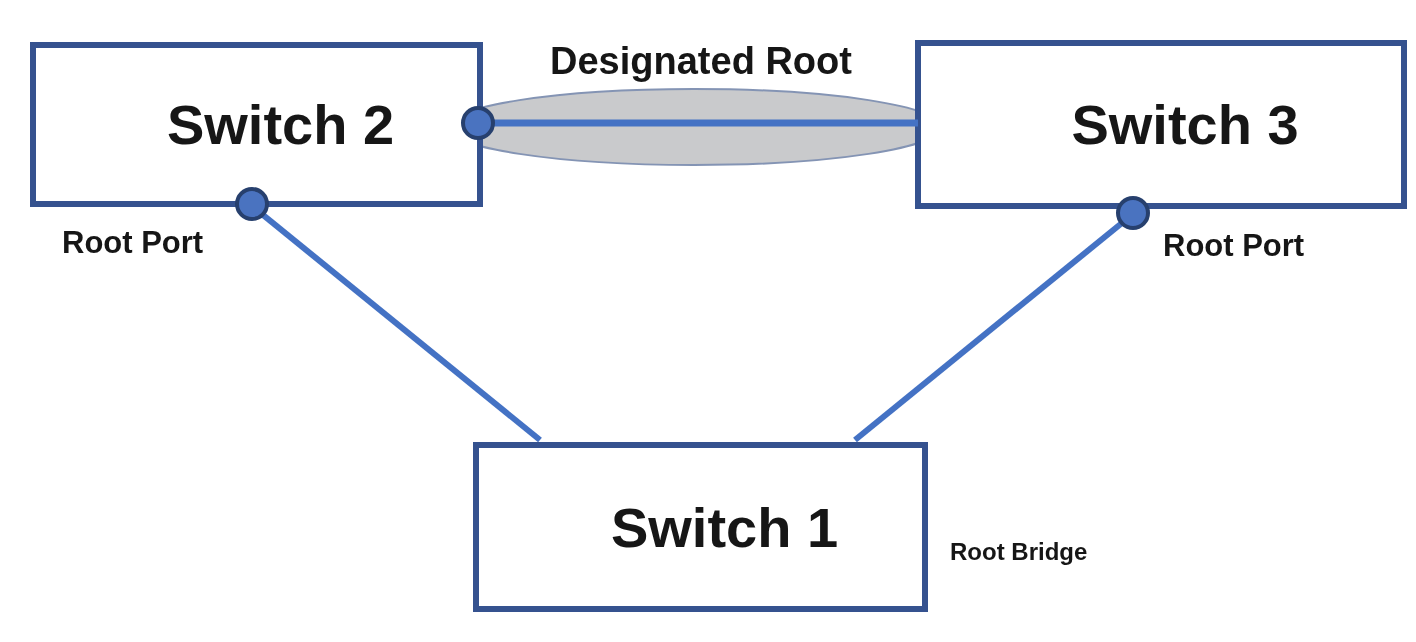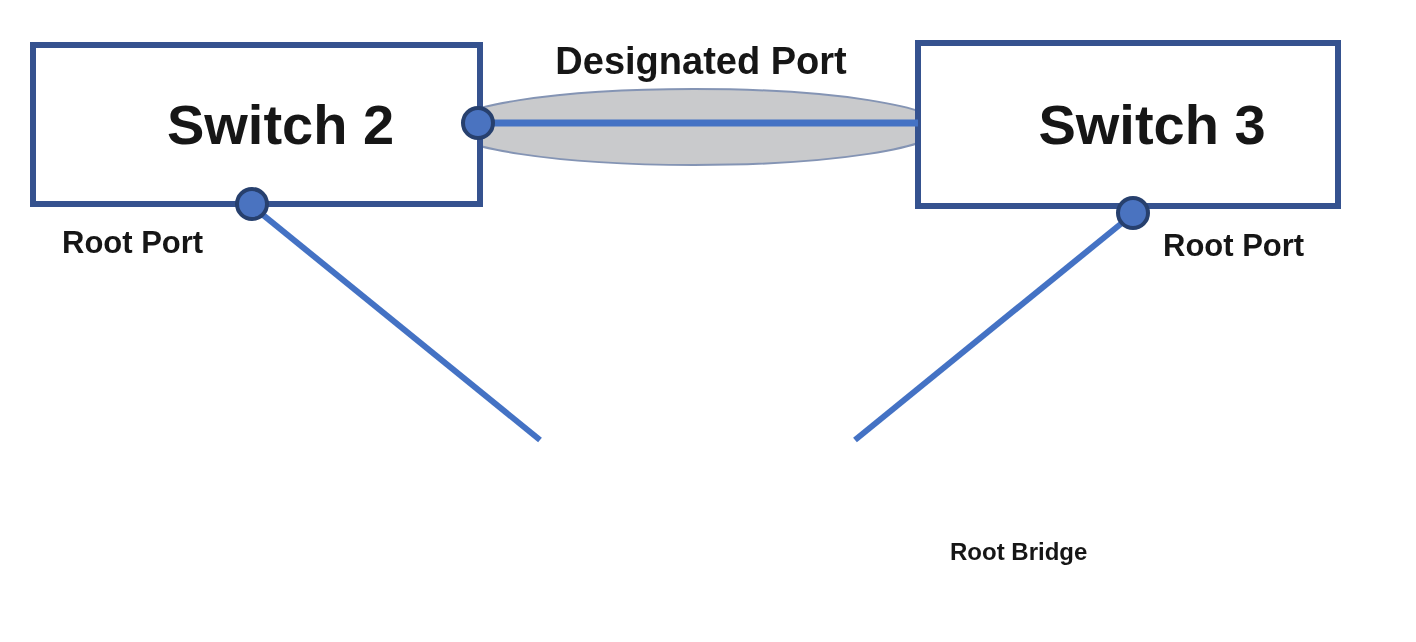--- a/index.html
+++ b/index.html
@@ -43,21 +43,21 @@
   }
   .switch-label {
     font-size: 56px;
     font-weight: 700;
     color: var(--text);
     letter-spacing: 0px;
     white-space: nowrap;
     margin-left: 48px;
   }
   #switch2-box { left: 30px;  top: 42px;  width: 453px; height: 165px; }
-  #switch3-box { left: 915px; top: 40px;  width: 426px; height: 169px; }
+  #switch3-box { left: 915px; top: 40px;  width: 492px; height: 169px; }
   #switch1-box { left: 473px; top: 442px; width: 455px; height: 170px; }
 
   .diagram-label {
     position: absolute;
     z-index: 4;
     font-weight: 700;
     color: var(--text);
     white-space: nowrap;
   }
   #designated-port-label {
@@ -99,32 +99,35 @@
   </svg>
 
   <div class="switch-box" id="switch2-box">
     <span class="switch-label">Switch 2</span>
   </div>
 
   <div class="switch-box" id="switch3-box">
     <span class="switch-label">Switch 3</span>
   </div>
 
+  <div class="switch-box" id="switch1-box">
+    <span class="switch-label">Switch 1</span>
+  </div>
 
   <svg id="fg-layer" class="layer" viewBox="0 0 1416 642">
     <line class="link-line" x1="478" y1="123" x2="918" y2="123" stroke-width="7"></line>
     <line class="link-line" x1="252" y1="206" x2="540" y2="440" stroke-width="6"></line>
     <line class="link-line" x1="1133" y1="214" x2="855" y2="440" stroke-width="6"></line>
 
     <circle class="port-dot" cx="478" cy="123" r="15"></circle>
     <circle class="port-dot" cx="252" cy="204" r="15"></circle>
     <circle class="port-dot" cx="1133" cy="213" r="15"></circle>
   </svg>
 
-  <div class="diagram-label" id="designated-port-label">Designated Port</div>
+  <div class="diagram-label" id="designated-port-label">Designated Root</div>
 
 
   <div class="diagram-label" id="root-port-left-label">Root Port</div>
 
   <div class="diagram-label" id="root-port-right-label">Root Port</div>
 
   <div class="diagram-label" id="root-bridge-label">Root Bridge</div>
 
 </div>
 

